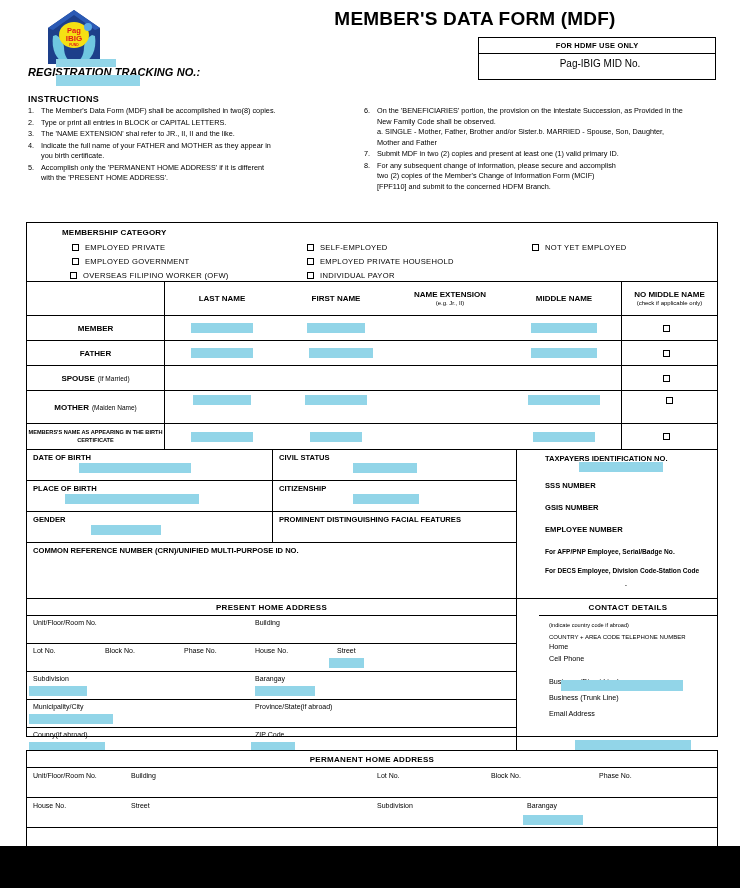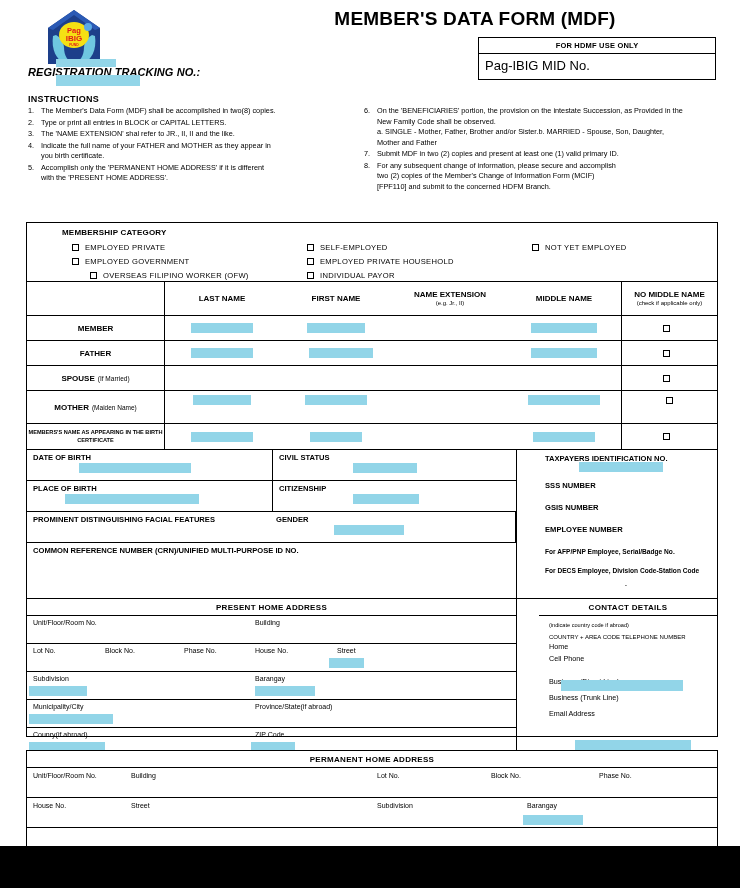--- a/index.html
+++ b/index.html
@@ -28,21 +28,21 @@
   }
   .hdmf-box {
     position: absolute; left: 478px; top: 37px; width: 238px; height: 43px;
     border: 1.6px solid #000; background: #fff;
   }
   .hdmf-box .hdmf-title {
     text-align: center; font-size: 7.5px; font-weight: 600;
     padding-top: 3px; letter-spacing: .2px;
   }
   .hdmf-box .hdmf-line { border-top: 1.2px solid #000; margin-top: 3px; }
-  .hdmf-box .hdmf-mid { font-size: 13px; padding: 4px 0 0 6px; }
+  .hdmf-box .hdmf-mid { font-size: 10px; padding: 4px 0 0 6px; text-align: center; }
   .rtn-label {
     position: absolute; left: 28px; top: 66px;
     font-size: 11px; font-weight: bold; font-style: italic; letter-spacing: .1px;
   }
   .rtn-hl {
     position: absolute; left: 56px; top: 75px; width: 84px; height: 11px;
   }
   .logo-hl { position: absolute; left: 56px; top: 59px; width: 60px; height: 8px; }
 
   
@@ -220,21 +220,21 @@
       <div class="memcat-title">MEMBERSHIP CATEGORY</div>
       <div class="memcat-grid">
         <div class="cb-item" style="left:45px; top:6px;">
           <span class="cb"></span>
           <span>EMPLOYED PRIVATE</span>
         </div>
         <div class="cb-item" style="left:45px; top:20px;">
           <span class="cb"></span>
           <span>EMPLOYED GOVERNMENT</span>
         </div>
-        <div class="cb-item" style="left:63px; top:34px;">
+        <div class="cb-item" style="left:43px; top:34px;">
           <span class="cb"></span>
           <span>OVERSEAS FILIPINO WORKER (OFW)</span>
         </div>
         <div class="cb-item" style="left:280px; top:6px;">
           <span class="cb"></span>
           <span>SELF-EMPLOYED</span>
         </div>
         <div class="cb-item" style="left:280px; top:20px;">
           <span class="cb"></span>
           <span>EMPLOYED PRIVATE HOUSEHOLD</span>
@@ -378,26 +378,26 @@
             <span>PLACE OF BIRTH</span>
             <span class="d-hl" style="left:38px; top:13px; width:134px"></span>
           </div>
           <div class="d-cell w2">
             <span>CITIZENSHIP</span>
             <span class="d-hl" style="left:80px; top:13px; width:66px"></span>
           </div>
         </div>
 
         <div class="d-row">
-          <div class="d-cell w2">
-            <span>PROMINENT DISTINGUISHING FACIAL FEATURES</span>
-          </div>
           <div class="d-cell w1">
             <span>GENDER</span>
             <span class="d-hl" style="left:64px; top:13px; width:70px"></span>
+          </div>
+          <div class="d-cell w2">
+            <span>PROMINENT DISTINGUISHING FACIAL FEATURES</span>
           </div>
         </div>
 
         <div class="d-row nb">
           <div class="d-cell crn">
             <span>COMMON REFERENCE NUMBER (CRN)/UNIFIED MULTI-PURPOSE ID NO.</span>
           </div>
         </div>
       </div>
 

